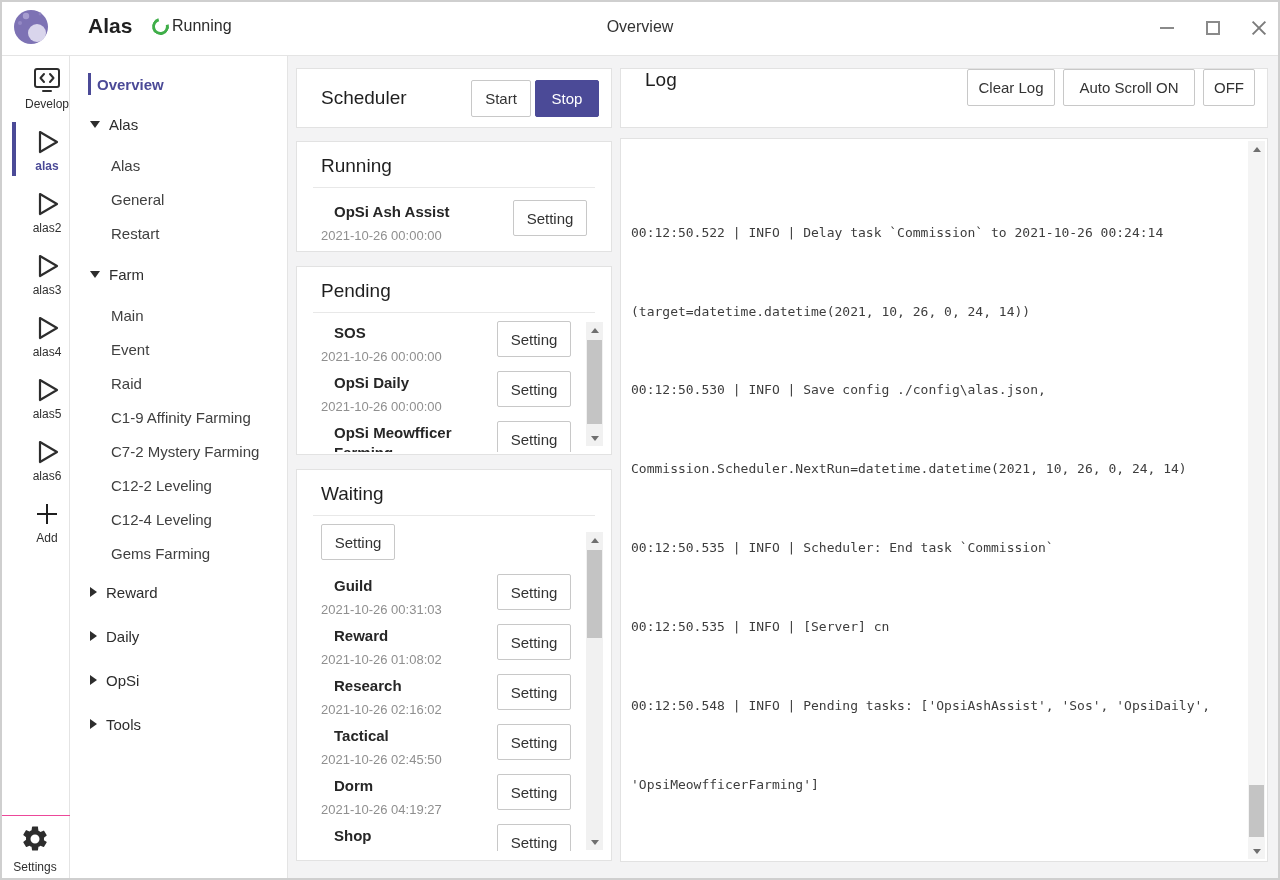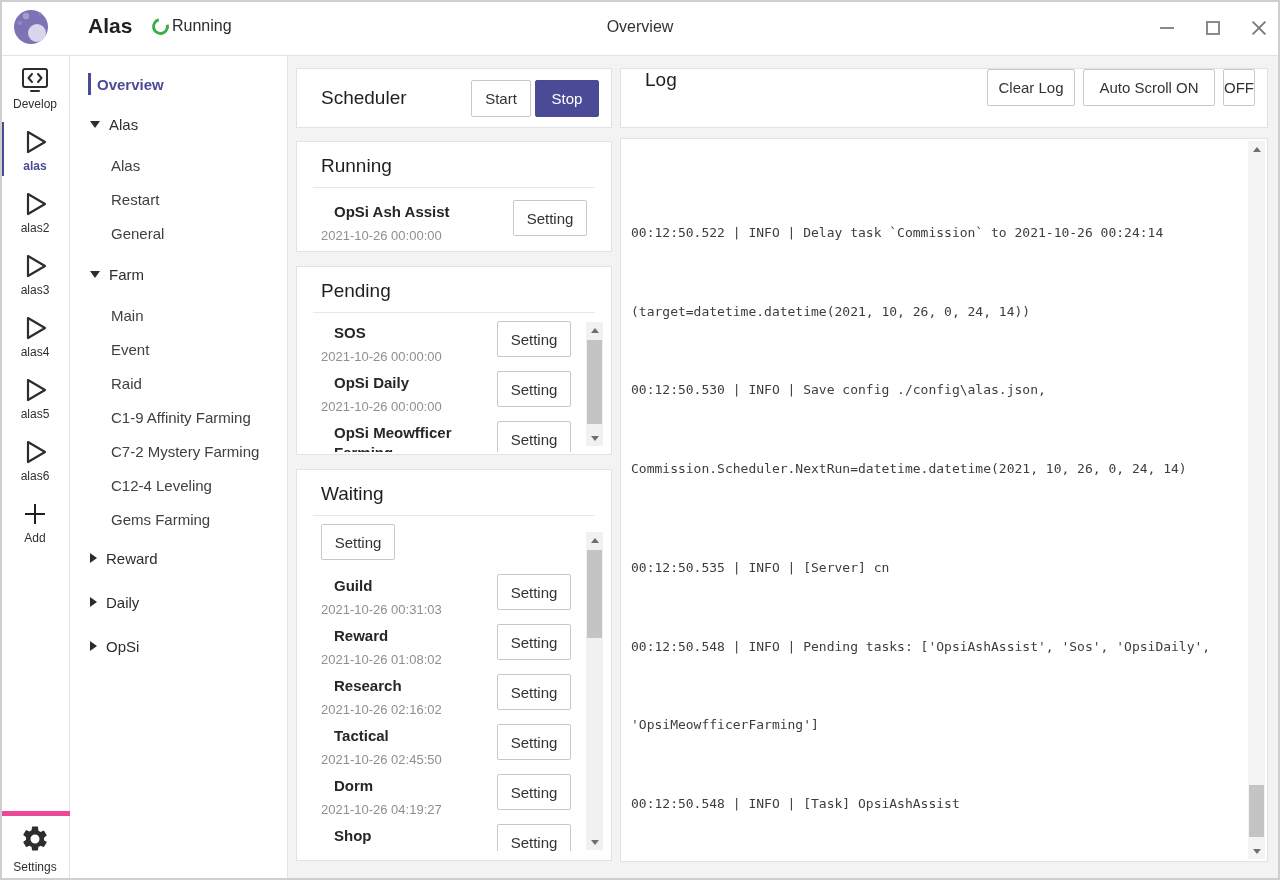--- a/index.html
+++ b/index.html
@@ -24,29 +24,29 @@
   .win-btn { width:22px; height:22px; display:flex; align-items:center; justify-content:center; cursor:pointer; }
   .glyph-min { width:14px; height:0; border-top:2px solid #8a8a8a; }
   .glyph-max { width:14px; height:14px; border:2px solid #8a8a8a; }
   .glyph-close { position:relative; width:16px; height:16px; }
   .glyph-close::before,.glyph-close::after { content:""; position:absolute; left:7px; top:-1px; width:2px; height:18px; background:#7b7b7b; }
   .glyph-close::before { transform:rotate(45deg); }
   .glyph-close::after { transform:rotate(-45deg); }
 
   
   .rail { position:absolute; left:0; top:56px; bottom:0; width:70px; background:#fff; border-right:1px solid #e4e4e4; }
-  .rail-item { position:relative; width:70px; padding:9px 0 7px; display:flex; flex-direction:column; align-items:center; gap:2px; cursor:pointer; }
+  .rail-item { position:relative; width:70px; padding:9px 0 7px; display:flex; flex-direction:column; align-items:center; gap:2px; cursor:pointer;margin-left:12px; }
   .rail-item .rail-icon { display:none; height:30px; }
   .rail-item[data-icon="code"] .icon-code,
   .rail-item[data-icon="play"] .icon-play,
   .rail-item[data-icon="plus"] .icon-plus { display:block; }
   .rail-label { font-size:12px; color:#2f2f2f; }
   .rail-item.active::before { content:""; position:absolute; left:0; top:4px; bottom:4px; width:4px; background:var(--accent); }
   .rail-item.active .rail-label { color:var(--accent); font-weight:700; }
-  .rail-settings { position:absolute; left:0; bottom:6px; width:70px; border-top:5px solid #ec4899; padding-top:8px; display:flex; flex-direction:column; align-items:center; gap:2px; cursor:pointer; }
+  .rail-settings { position:absolute; left:0; bottom:6px; width:70px; border-top:1px solid #ec4899; padding-top:8px; display:flex; flex-direction:column; align-items:center; gap:2px; cursor:pointer; }
 
   
   .nav { position:absolute; left:70px; top:56px; bottom:0; width:218px; background:#fff; border-right:1px solid #e4e4e4; padding-top:12px; }
   .nav-item { position:relative; display:flex; align-items:center; gap:9px; font-size:15px; color:#3a3a3a; cursor:pointer; }
   .nav-item.link { height:32px; padding-left:27px; }
   .nav-item.link.active { color:var(--accent); font-weight:700; }
   .nav-item.link.active::before { content:""; position:absolute; left:18px; top:5px; bottom:5px; width:3px; background:var(--accent); }
   .nav-item.group { height:48px; padding-left:20px; color:#2d2d2d; font-weight:500; }
   .nav-item.group.collapsed { height:44px; }
   .nav-item.child { height:34px; padding-left:41px; color:#404040; }
@@ -93,21 +93,21 @@
   .sb-waiting { right:8px; top:62px; bottom:10px; }
   .sb-waiting .sb-thumb { top:18px; height:88px; }
   .sb-log { right:2px; top:2px; bottom:2px; background:#f4f4f4; }
   .sb-log .sb-thumb { bottom:22px; height:52px; }
 
   
   .log-header-card { left:332px; top:12px; width:648px; height:60px; display:flex; align-items:flex-start; padding:0 12px 0 24px; }
   .log-header-card .panel-title { flex:1; }
   .btn-clear { width:88px; margin-right:8px; }
   .btn-auto-on { width:132px; margin-right:8px; }
-  .btn-auto-off { width:32px; }
+  .btn-auto-off { width:52px; }
   .log-body { left:332px; top:82px; width:648px; height:724px; }
   .log-lines { position:absolute; inset:5px 28px 4px 10px; overflow:hidden; font-family:"DejaVu Sans Mono", monospace; font-size:13px; line-height:19.7px; color:#3d3d3d; white-space:pre; }
 </style>
 </head>
 <body>
 
 <div class="frame"></div>
 
 <div class="titlebar">
   <div class="logo">
@@ -252,26 +252,26 @@
       <span>Alas</span>
     </div>
 
     <div class="nav-item child">
 
       <span>Alas</span>
     </div>
 
     <div class="nav-item child">
 
+      <span>General</span>
+    </div>
+
+    <div class="nav-item child">
+
       <span>Restart</span>
-    </div>
-
-    <div class="nav-item child">
-
-      <span>General</span>
     </div>
 
     <div class="nav-item group expanded">
       <span class="nav-tri"></span>
       <span>Farm</span>
     </div>
 
     <div class="nav-item child">
 
       <span>Main</span>
@@ -290,20 +290,24 @@
     <div class="nav-item child">
 
       <span>C1-9 Affinity Farming</span>
     </div>
 
     <div class="nav-item child">
 
       <span>C7-2 Mystery Farming</span>
     </div>
 
+    <div class="nav-item child">
+
+      <span>C12-2 Leveling</span>
+    </div>
 
     <div class="nav-item child">
 
       <span>C12-4 Leveling</span>
     </div>
 
     <div class="nav-item child">
 
       <span>Gems Farming</span>
     </div>
@@ -316,20 +320,24 @@
     <div class="nav-item group collapsed">
       <span class="nav-tri"></span>
       <span>Daily</span>
     </div>
 
     <div class="nav-item group collapsed">
       <span class="nav-tri"></span>
       <span>OpSi</span>
     </div>
 
+    <div class="nav-item group collapsed">
+      <span class="nav-tri"></span>
+      <span>Tools</span>
+    </div>
   </div>
 
 <div class="content">
 
   <div class="card scheduler-card">
     <div class="panel-title">Scheduler</div>
     <button class="btn btn-start">Start</button>
     <button class="btn btn-stop">Stop</button>
   </div>
 
@@ -460,20 +468,21 @@
       
     
         <div class="log-line">00:12:50.522 | INFO | Delay task `Commission` to 2021-10-26 00:24:14</div>
       
         <div class="log-line">(target=datetime.datetime(2021, 10, 26, 0, 24, 14))</div>
       
         <div class="log-line">00:12:50.530 | INFO | Save config ./config\alas.json,</div>
       
         <div class="log-line">Commission.Scheduler.NextRun=datetime.datetime(2021, 10, 26, 0, 24, 14)</div>
       
+        <div class="log-line">00:12:50.535 | INFO | Scheduler: End task `Commission`</div>
       
         <div class="log-line">00:12:50.535 | INFO | [Server] cn</div>
       
         <div class="log-line">00:12:50.548 | INFO | Pending tasks: ['OpsiAshAssist', 'Sos', 'OpsiDaily',</div>
       
         <div class="log-line">'OpsiMeowfficerFarming']</div>
       
         <div class="log-line">00:12:50.548 | INFO | [Task] OpsiAshAssist</div>
       
         

